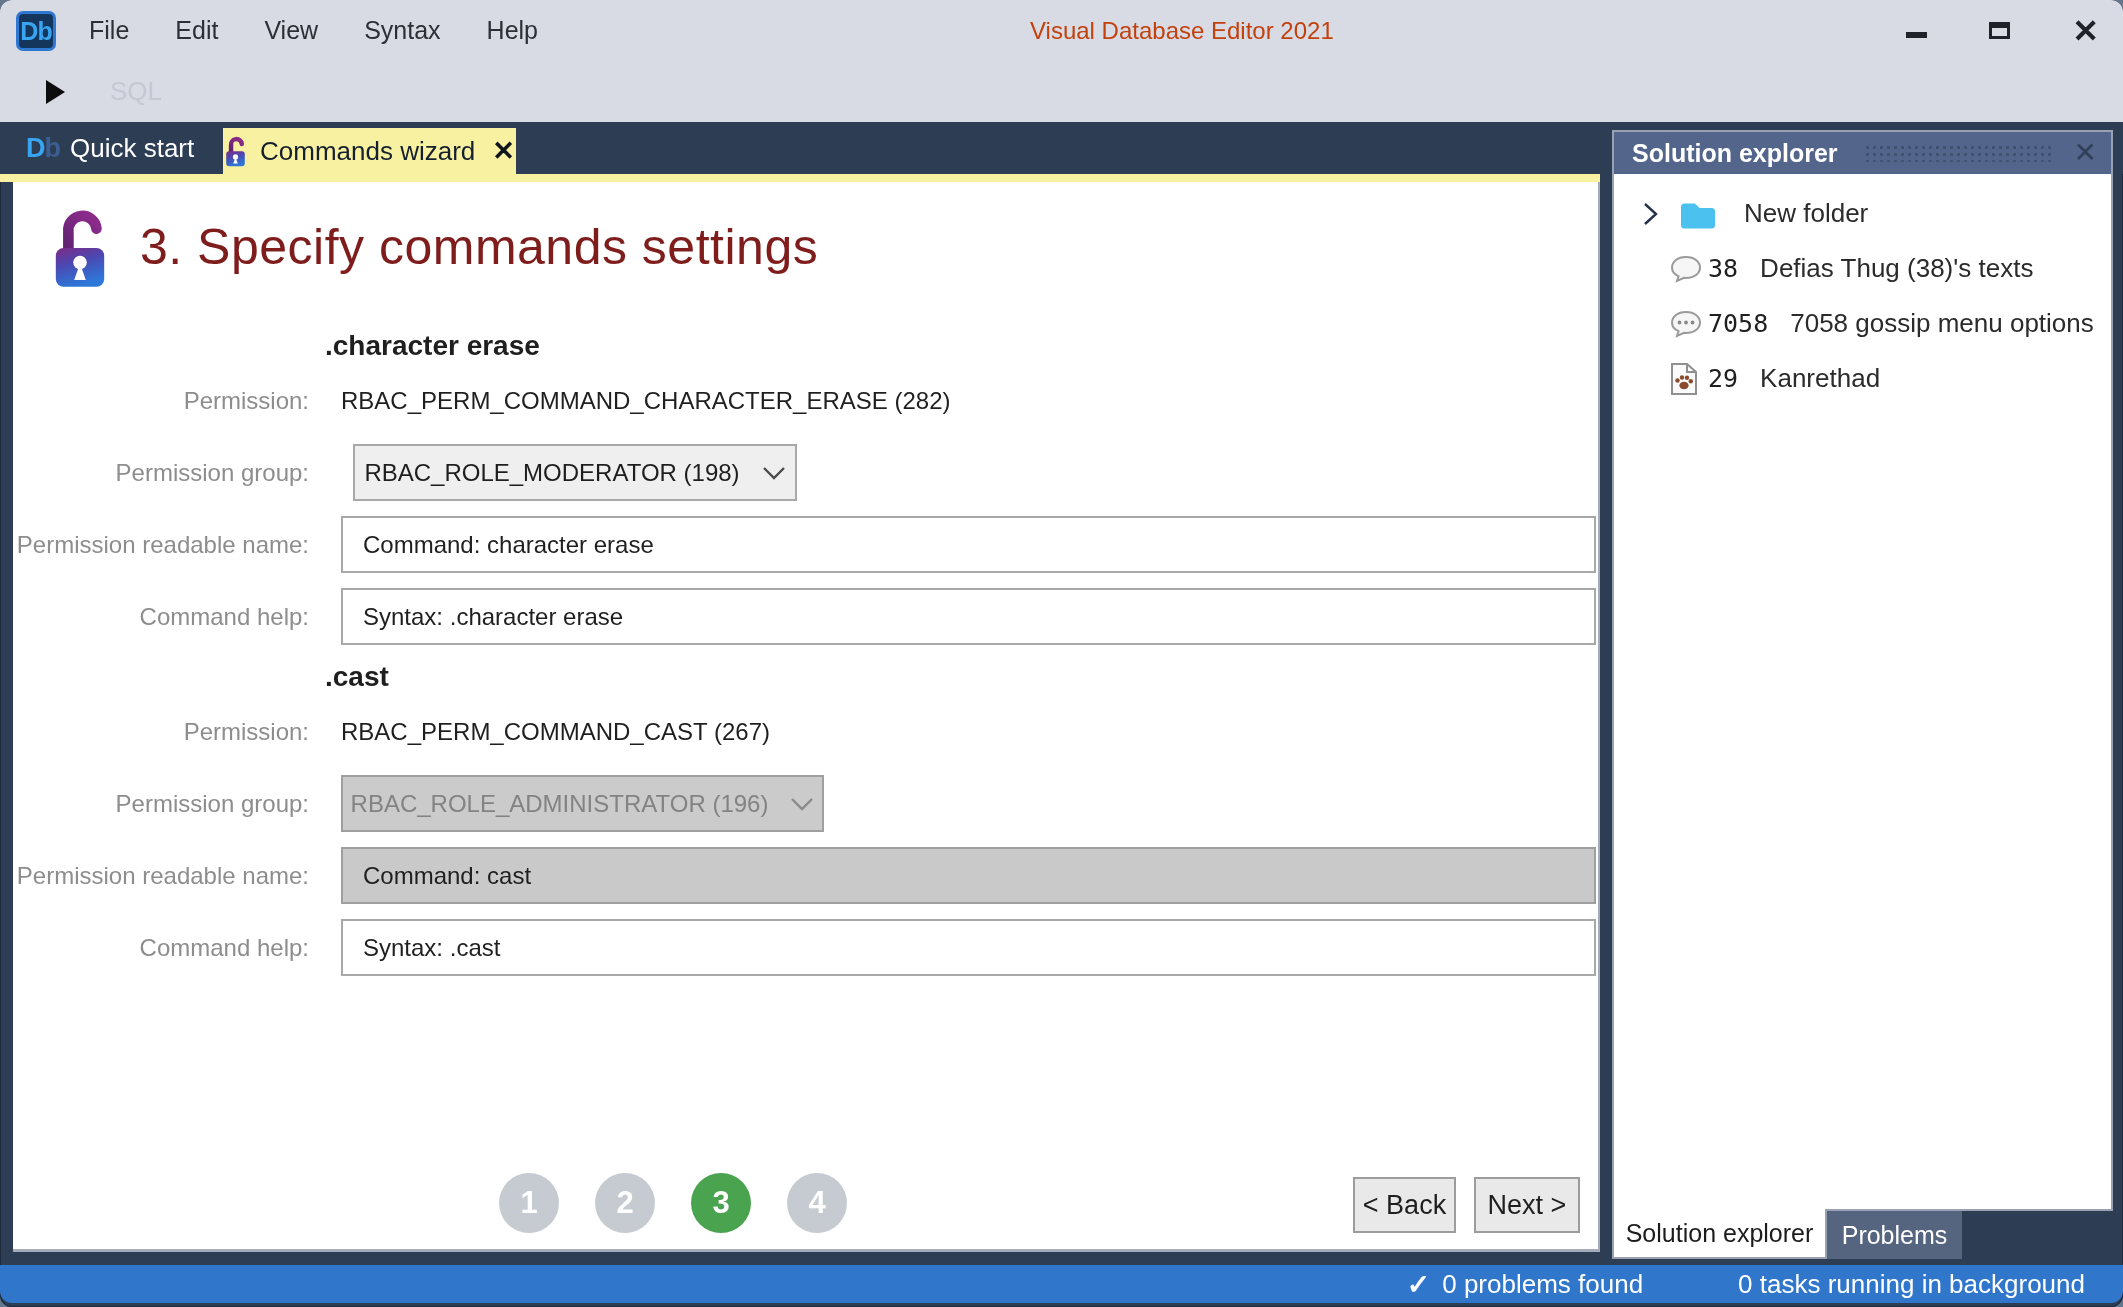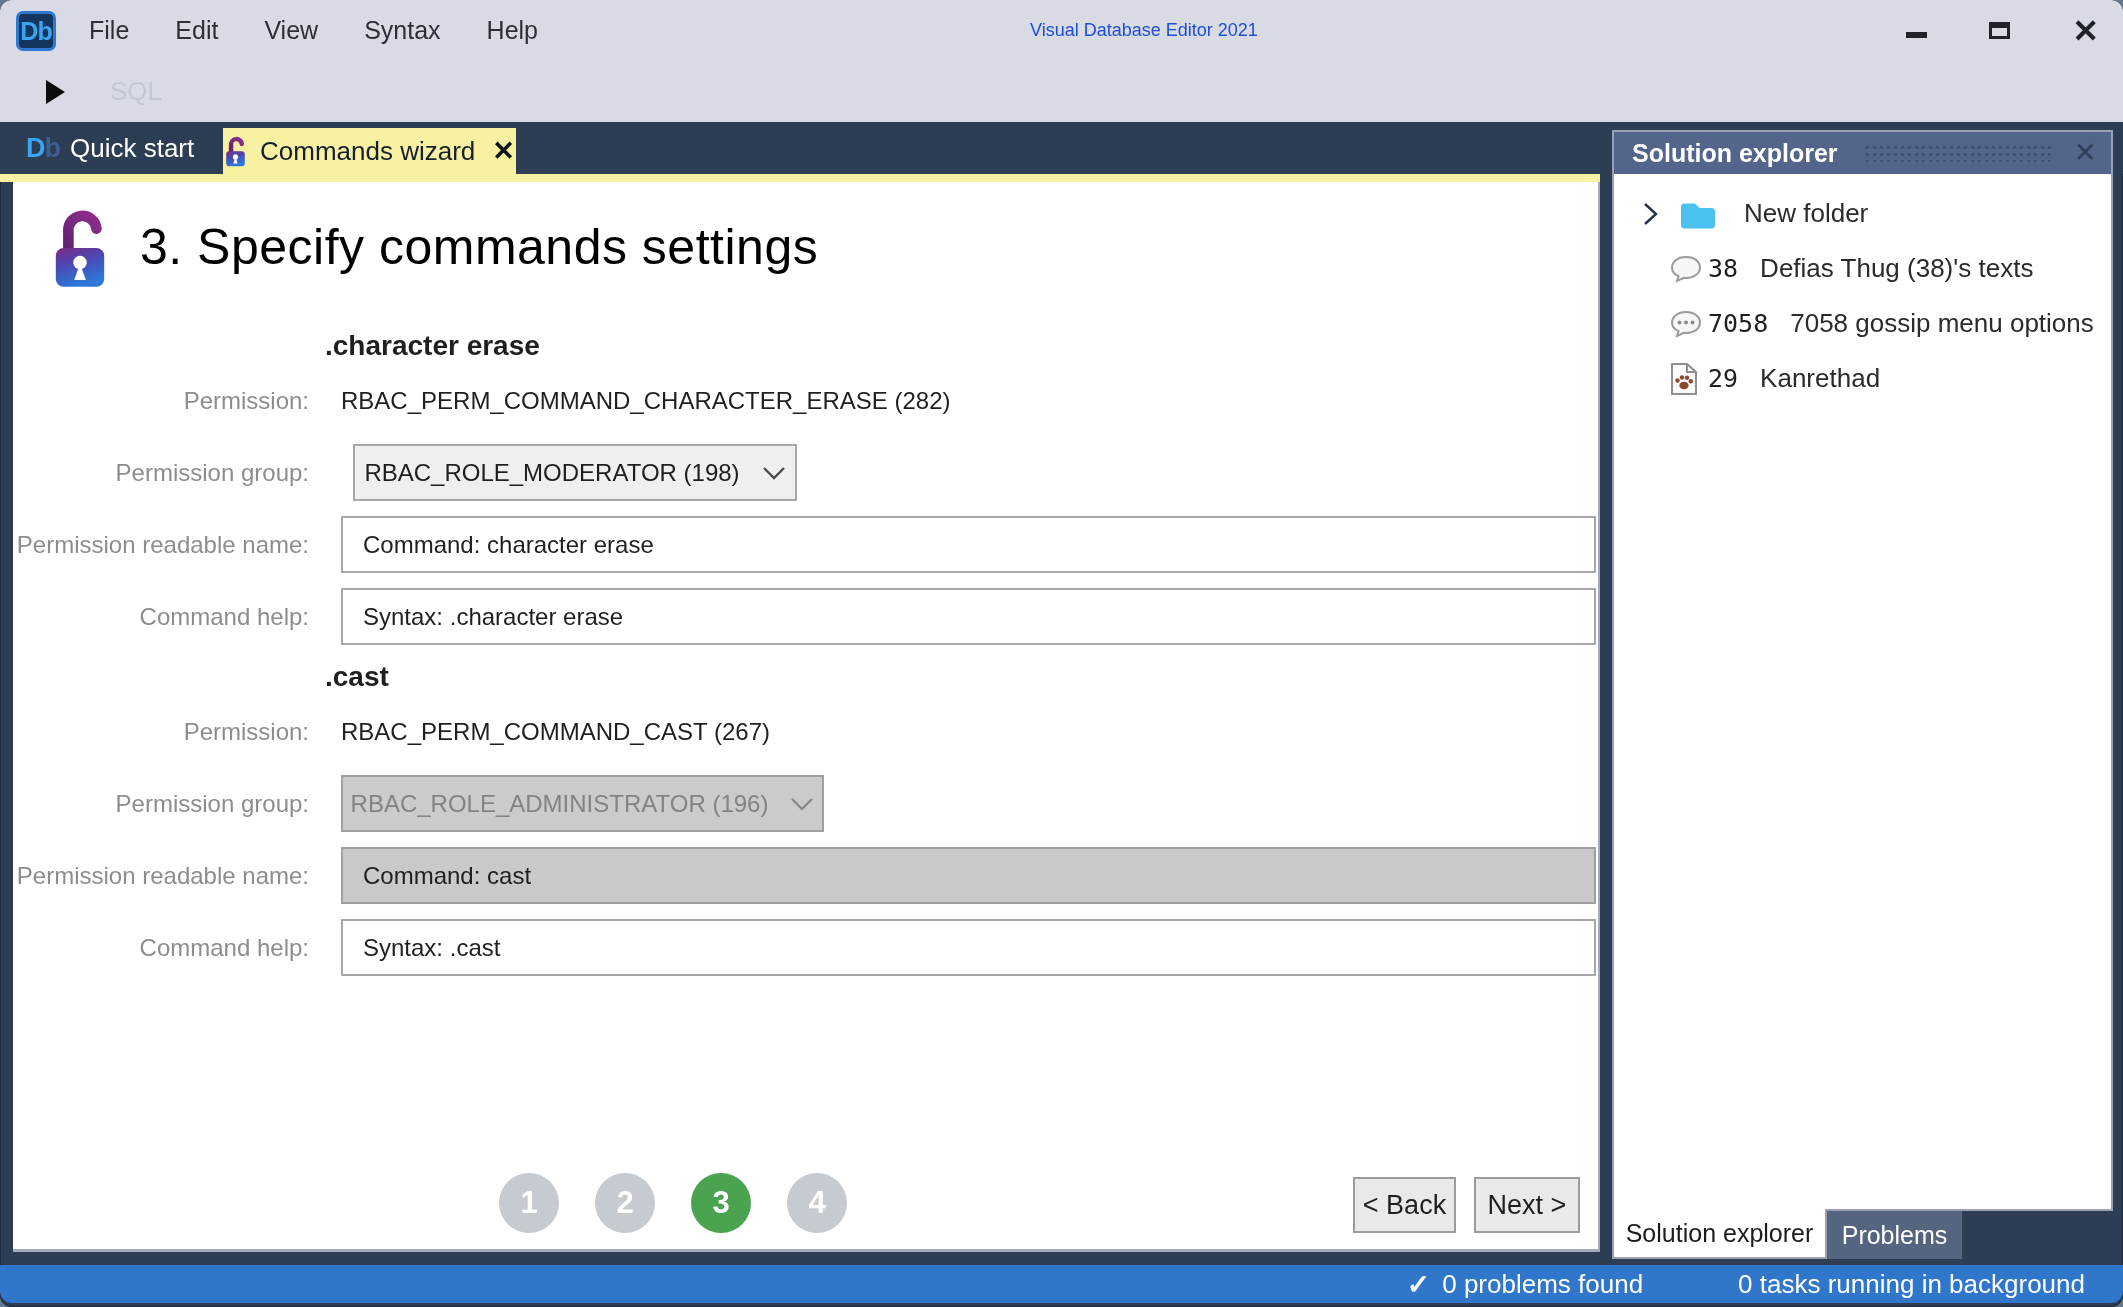--- a/index.html
+++ b/index.html
@@ -11,21 +11,21 @@
   
   .header{position:absolute;left:0;top:0;right:0;height:122px;background:#d8dbe4;}
   .titlebar{position:absolute;left:0;top:0;right:0;height:61px;}
   .app-logo{position:absolute;left:16px;top:11px;width:40px;height:40px;background:#14365c;
             border:3px solid #2e78d2;border-radius:7px;box-sizing:border-box;
             display:flex;align-items:center;justify-content:center;}
   .app-logo span{font-weight:bold;font-size:25px;color:#38a5f2;letter-spacing:-1px;}
   .menu{position:absolute;left:66px;top:0;height:61px;display:flex;align-items:center;}
   .menu-item{padding:0 23px;font-size:25px;color:#2d2f36;cursor:default;text-align:center;}
   .win-title{position:absolute;left:1030px;top:0;height:61px;display:flex;align-items:center;
-             font-size:18px;color:#1d4ed8;}
+             font-size:24px;color:#c2410c;}
   .win-controls{position:absolute;right:24px;top:0;height:61px;display:flex;align-items:center;gap:62px;}
   .wc-min{width:21px;height:6px;background:#1f2228;margin-top:8px;}
   .wc-max{width:21px;height:17px;border:3px solid #1f2228;border-top-width:6px;box-sizing:border-box;}
   .wc-close{font-size:32px;font-weight:bold;color:#1f2228;line-height:1;}
   .toolbar{position:absolute;left:0;top:61px;right:0;height:61px;display:flex;align-items:center;}
   .play{width:0;height:0;border-left:19px solid #0d0d0d;border-top:12px solid transparent;
         border-bottom:12px solid transparent;margin-left:46px;}
   .sql{margin-left:45px;font-size:26px;color:#c3c8d2;}
 
   
@@ -37,21 +37,21 @@
   .tab-active{position:absolute;left:223px;top:6px;width:293px;height:46px;background:#f8f1a1;
               display:flex;align-items:center;justify-content:center;gap:13px;}
   .tab-active .lbl{color:#15202e;font-size:26px;}
   .tab-active .closex{color:#10151d;font-size:27px;font-weight:bold;line-height:1;margin-left:4px;}
   .yellow-line{position:absolute;left:0;top:174px;width:1600px;height:8px;background:#f8f1a1;}
 
   
   .main{position:absolute;left:13px;top:182px;width:1587px;height:1070px;background:#ffffff;
         border-bottom:3px solid #a3abbd;border-right:2px solid #a3abbd;box-sizing:border-box;}
   .heading{display:flex;align-items:center;padding:23px 0 26px 37px;height:84px;}
-  .heading h1{margin:0 0 0 30px;font-size:50px;font-weight:300;color:#000000;letter-spacing:0.5px;}
+  .heading h1{margin:0 0 0 30px;font-size:50px;font-weight:300;color:#7f1d1d;letter-spacing:0.5px;}
   .sec-title{margin:16px 0 10px 312px;font-size:28px;font-weight:bold;color:#1f1f1f;height:30px;line-height:30px;}
   .frow{display:flex;align-items:center;height:59px;margin-bottom:13px;gap:16px;}
   .flabel{width:296px;text-align:right;padding-right:16px;flex:none;color:#8d8d8d;font-size:24px;}
   .fvalue{font-size:24px;color:#1f1f1f;}
   .dropdown{height:57px;box-sizing:border-box;border:2px solid #a8a8a8;background:#efefef;
             display:flex;align-items:center;justify-content:center;gap:22px;font-size:24px;color:#1e1e1e;}
   .dropdown.dd1{width:444px;margin-left:12px;}
   .dropdown.dd2{width:483px;}
   .dropdown.disabled{background:#cbcbcb;border-color:#9f9f9f;color:#838383;}
   .tinput{flex:1;margin-right:2px;height:57px;box-sizing:border-box;border:2px solid #a8a8a8;

